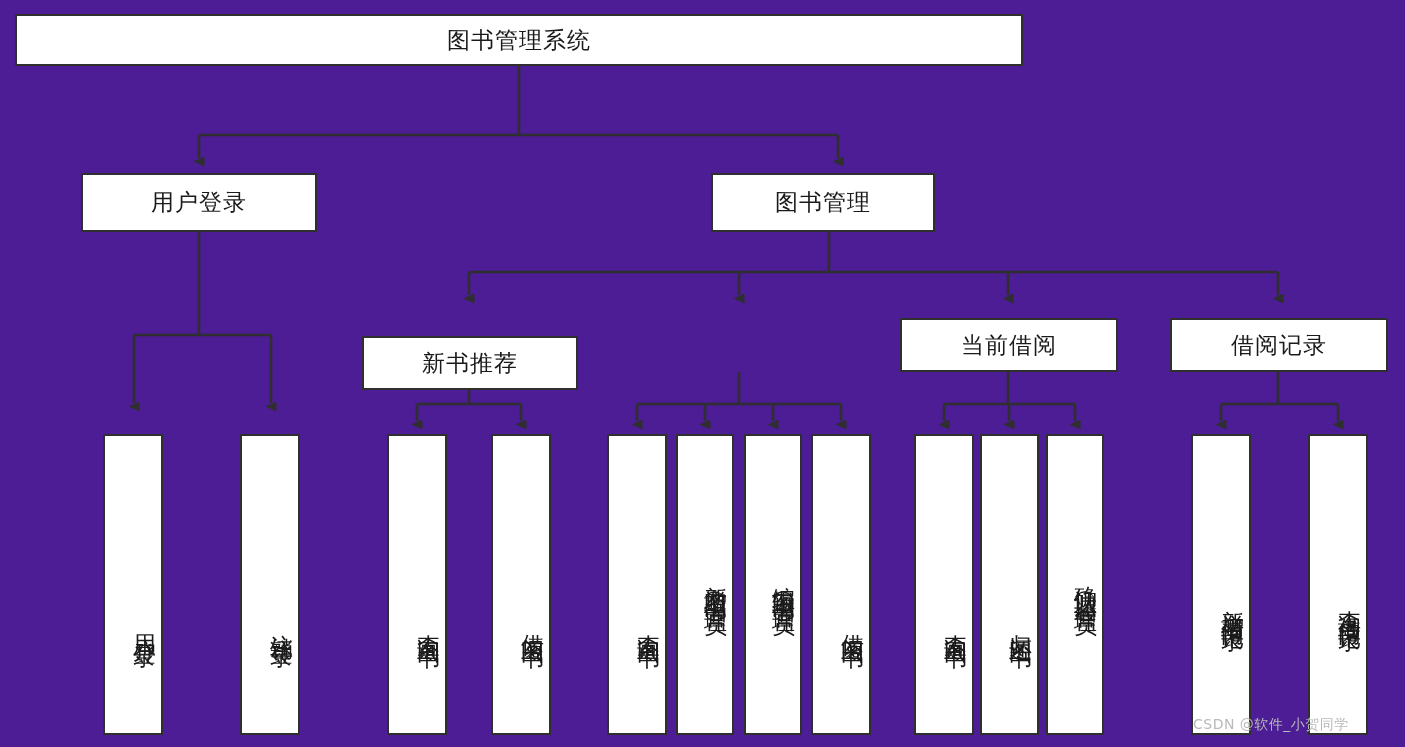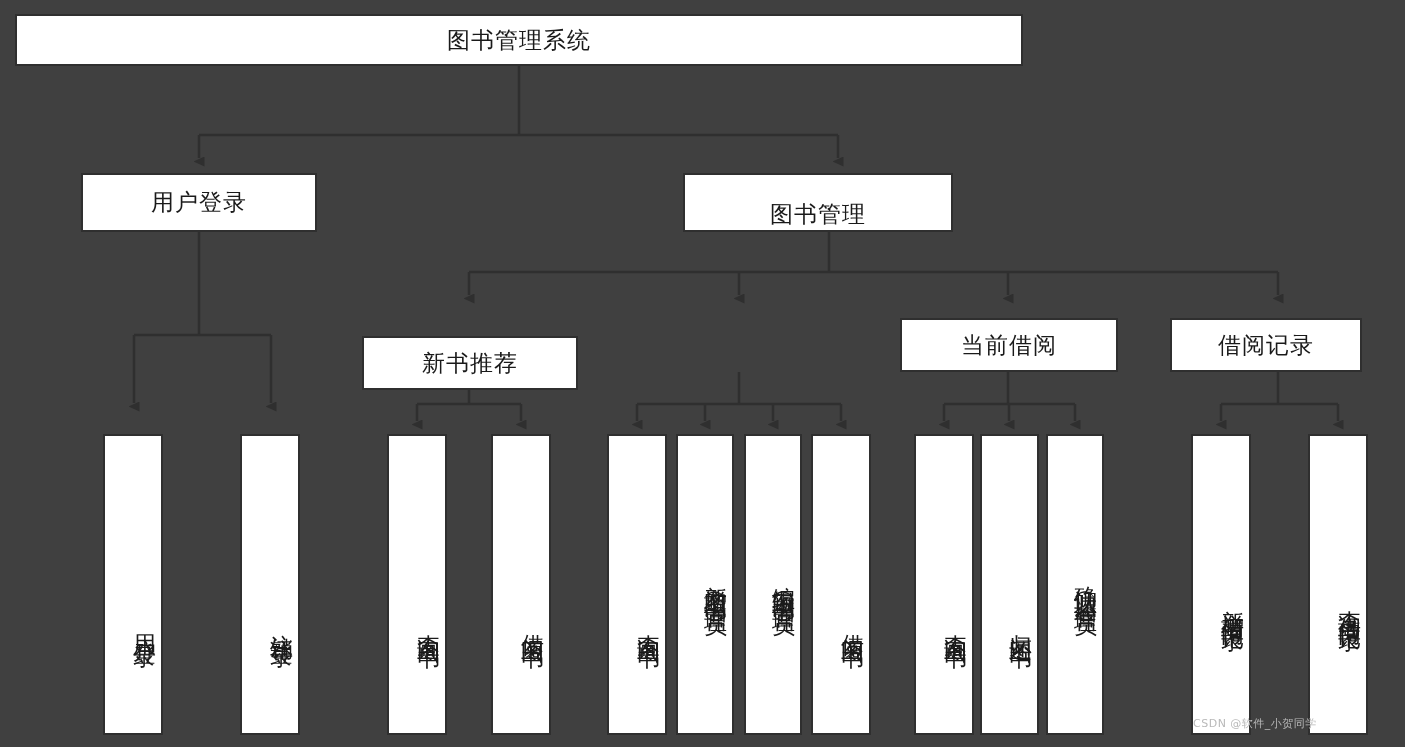--- a/index.html
+++ b/index.html
@@ -7,21 +7,21 @@
     padding: 0;
     background: #ffffff;
   }
   body {
     font-family: "DejaVu Sans", "Liberation Sans", sans-serif;
   }
   #canvas {
     position: relative;
     width: 1405px;
     height: 747px;
-    background: #404040;
+    background: #4c1d95;
     overflow: hidden;
   }
   svg#wires {
     position: absolute;
     left: 0;
     top: 0;
     width: 1405px;
     height: 747px;
     pointer-events: none;
   }
@@ -51,21 +51,21 @@
   .node.vert.tall-text {
     align-items: flex-start;
     padding-top: 2px;
   }
   .node-label {
     display: block;
     white-space: nowrap;
   }
   .watermark {
     position: absolute;
-    font-size: 11px;
+    font-size: 14px;
     color: #b9b9b9;
     white-space: nowrap;
     letter-spacing: 0.5px;
   }
 </style>
 </head>
 <body>
 
 <div id="canvas">
 
@@ -119,31 +119,31 @@
     </g>
   </svg>
 
   <div class="node horiz" style="left:15px; top:14px; width:1008px; height:52px;">
     <span class="node-label">图书管理系统</span>
   </div>
 
   <div class="node horiz" style="left:81px; top:173px; width:236px; height:59px;">
     <span class="node-label">用户登录</span>
   </div>
-  <div class="node horiz" style="left:683px; top:173px; width:270px; height:59px;align-items:flex-end;">
+  <div class="node horiz" style="left:711px; top:173px; width:224px; height:59px;">
     <span class="node-label">图书管理</span>
   </div>
 
   <div class="node horiz" style="left:362px; top:336px; width:216px; height:54px;">
     <span class="node-label">新书推荐</span>
   </div>
   <div class="node horiz" style="left:900px; top:318px; width:218px; height:54px;font-family:Liberation Mono, monospace;">
     <span class="node-label">当前借阅</span>
   </div>
-  <div class="node horiz" style="left:1170px; top:318px; width:192px; height:54px;">
+  <div class="node horiz" style="left:1170px; top:318px; width:218px; height:54px;">
     <span class="node-label">借阅记录</span>
   </div>
 
   <div class="node vert" style="left:103px; top:434px; width:60px; height:301px; padding-top:78px;">
     <span class="node-label">用户登录</span>
   </div>
   <div class="node vert" style="left:240px; top:434px; width:60px; height:301px; padding-top:78px;">
     <span class="node-label">注销登录</span>
   </div>
 

